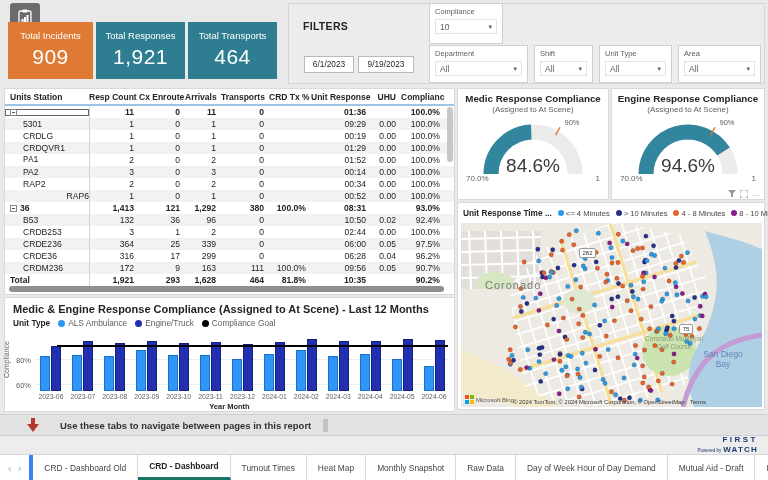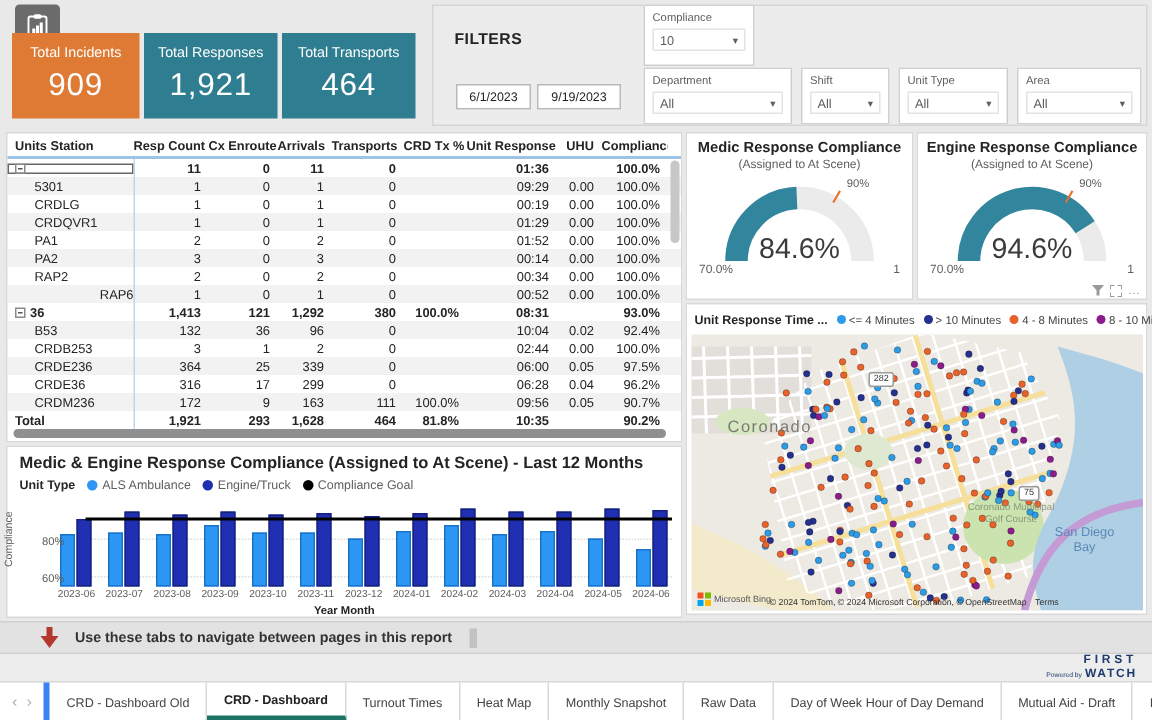--- a/index.html
+++ b/index.html
@@ -74,31 +74,31 @@
   .ms-sq { display:grid; grid-template-columns:4px 4px; grid-template-rows:4px 4px; gap:1px; }
 
   
   #chart-panel { left:4px; top:297px; width:451px; height:115px; }
   .c-title { font-size:11px; font-weight:bold; color:#252423; padding:5px 0 0 8px; }
   #chart-legend { display:flex; align-items:center; gap:8px; padding:3px 0 0 8px; }
   .cl-title { font-size:8.3px; font-weight:bold; color:#252423; }
   .cl-item { display:flex; align-items:center; gap:3px; font-size:8.3px; color:#605e5c; }
   #plot { position:absolute; left:30px; right:6px; top:37px; height:56px; }
   .gridline { position:absolute; left:0; right:0; border-top:1px dotted #dcdcdc; }
-  .ytick { position:absolute; width:26px; text-align:right; font-size:7.5px; color:#605e5c;margin-left:12px; }
+  .ytick { position:absolute; width:26px; text-align:right; font-size:7.5px; color:#605e5c; }
   .bar-group { position:absolute; bottom:0; display:flex; align-items:flex-end; gap:1px; }
   .bar { width:10px; }
   .goal-line { position:absolute; height:2px; background:#000; }
   .xlab { position:absolute; top:95px; font-size:6.8px; color:#605e5c; text-align:center; white-space:nowrap; }
   .xaxis-title { position:absolute; left:0; right:0; top:104px; text-align:center; font-size:7.5px; font-weight:bold; color:#252423; }
   .yaxis-title { position:absolute; left:-17px; top:58px; font-size:7px; color:#605e5c; transform:rotate(-90deg); }
 
   
   #note-bar { position:absolute; left:0; top:414px; width:768px; height:22px; background:#e2e2e2; border-top:1px solid #cfcfcf; border-bottom:1px solid #cfcfcf; display:flex; align-items:center; }
-  .note-txt { font-size:9.5px; font-weight:bold; color:#333; margin-left:10px; }
+  .note-txt { font-size:9.5px; font-weight:bold; color:#333; margin-left:20px; }
   .note-thumb { width:5px; height:13px; background:#c2c2c2; margin-left:12px; }
   #footer { position:absolute; left:0; top:436px; width:768px; height:18px; background:#ededed; }
   .fw-logo { position:absolute; right:10px; top:0px; text-align:right; color:#1e3a6e; line-height:7px; }
   .fw-top { font-size:8px; font-weight:bold; letter-spacing:2.5px; }
   .fw-bottom { font-size:8px; font-weight:bold; letter-spacing:1.2px; }
   .fw-pow { font-size:4.5px; color:#1e3a6e; margin-right:2px; letter-spacing:0; }
   #tabbar { position:absolute; left:0; top:454px; width:768px; height:26px; background:#fff; border-top:1px solid #d6d6d6; display:flex; align-items:stretch; }
   .nav-arrows { display:flex; align-items:center; gap:6px; padding:0 8px; color:#b0b0b0; font-size:11px; }
   .tab { font-size:8.4px; color:#444; display:flex; align-items:center; padding:0 11px; border-right:1px solid #d9d9d9; cursor:pointer; white-space:nowrap; }
   .tab:first-of-type { border-left:4px solid #3b82f6; }
@@ -243,21 +243,21 @@
           <div class="td num" style="width: 50px;">1</div>
           <div class="td num" style="width: 46px;">0</div>
           <div class="td num" style="width: 36px;">1</div>
           <div class="td num" style="width: 48px;">0</div>
           <div class="td num" style="width: 42px;"></div>
           <div class="td num" style="width: 60px;">01:29</div>
           <div class="td num" style="width: 30px;">0.00</div>
           <div class="td num" style="width: 44px;">100.0%</div>
         </div>
         <div class="t-row">
-          <div class="td station child" style="width: 84px;">
+          <div class="td station child" style="width: 84px; font-family: Liberation Mono, monospace;">
             <span>PA1</span>
           </div>
           <div class="td num" style="width: 50px;">2</div>
           <div class="td num" style="width: 46px;">0</div>
           <div class="td num" style="width: 36px;">2</div>
           <div class="td num" style="width: 48px;">0</div>
           <div class="td num" style="width: 42px;"></div>
           <div class="td num" style="width: 60px;">01:52</div>
           <div class="td num" style="width: 30px;">0.00</div>
           <div class="td num" style="width: 44px;">100.0%</div>
@@ -317,21 +317,21 @@
         </div>
         <div class="t-row stripe">
           <div class="td station child" style="width: 84px;">
             <span>B53</span>
           </div>
           <div class="td num" style="width: 50px;">132</div>
           <div class="td num" style="width: 46px;">36</div>
           <div class="td num" style="width: 36px;">96</div>
           <div class="td num" style="width: 48px;">0</div>
           <div class="td num" style="width: 42px;"></div>
-          <div class="td num" style="width: 60px;">10:04</div>
+          <div class="td num" style="width: 60px;">10:50</div>
           <div class="td num" style="width: 30px;">0.02</div>
           <div class="td num" style="width: 44px;">92.4%</div>
         </div>
         <div class="t-row">
           <div class="td station child" style="width: 84px;">
             <span>CRDB253</span>
           </div>
           <div class="td num" style="width: 50px;">3</div>
           <div class="td num" style="width: 46px;">1</div>
           <div class="td num" style="width: 36px;">2</div>

